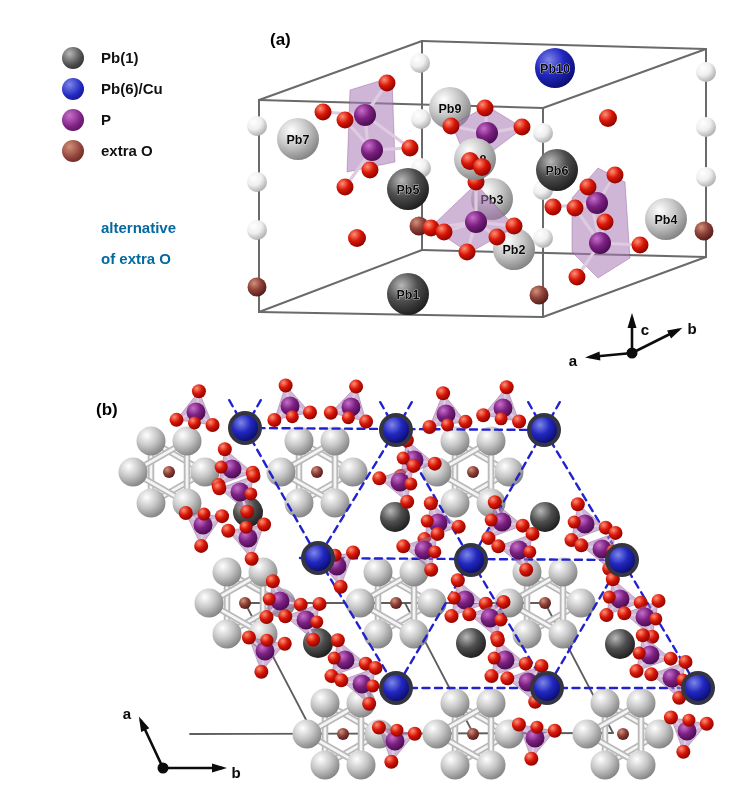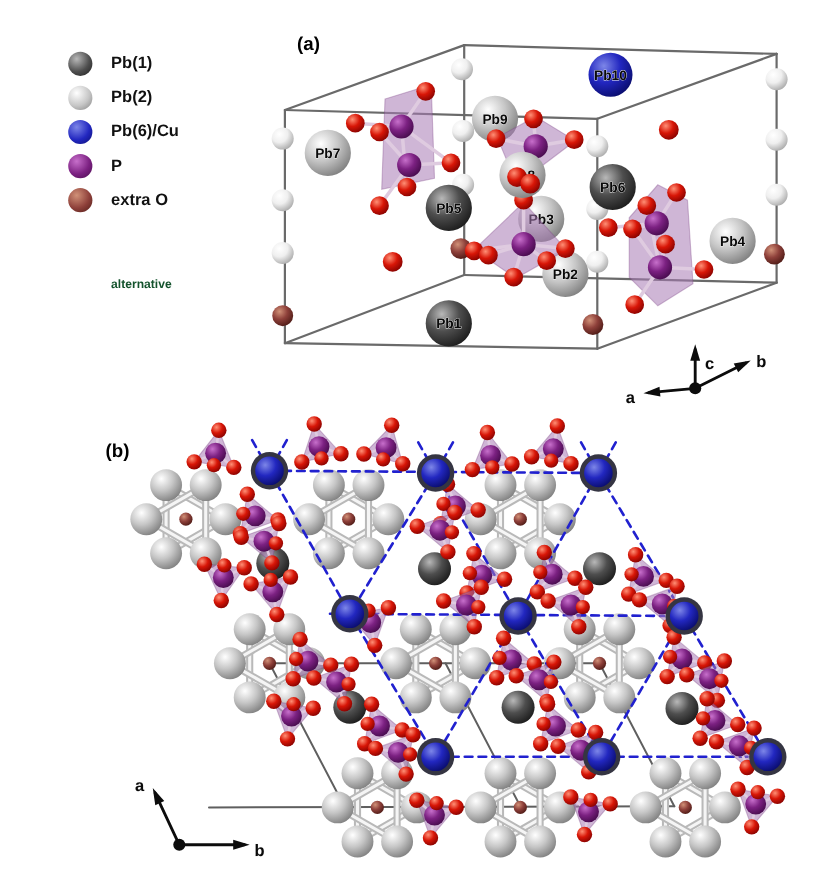--- a/index.html
+++ b/index.html
@@ -15,21 +15,21 @@
   .lbl{font-size:15px;font-weight:bold;color:#111;white-space:nowrap;text-align:right;}
   .lbl sub{font-size:10px;}
   .pb_dark{background:radial-gradient(circle at 35% 30%,#b8b8b8,#4e4e4e 55%,#1c1c1c);}
   .pb_light{background:radial-gradient(circle at 35% 30%,#ffffff,#c6c6c6 55%,#808080);}
   .cu_blue{background:radial-gradient(circle at 35% 30%,#7d86e8,#2227c0 55%,#0a0d6e);}
   .p_purple{background:radial-gradient(circle at 35% 30%,#c76fcb,#7c2182 55%,#470b4d);}
   .o_red{background:radial-gradient(circle at 35% 30%,#ff8f75,#d81607 55%,#870200);}
   .extra_o{background:radial-gradient(circle at 35% 30%,#d19178,#8e403a 55%,#4e1b16);}
   .alt_white{background:radial-gradient(circle at 35% 30%,#ffffff,#efefef 55%,#ababab);}
   .legend-alt{margin-top:46px;}
-  .alt-text{font-size:11px;font-weight:bold;color:#14532d;height:31px;display:flex;align-items:center;padding-left:39px;}
+  .alt-text{font-size:15px;font-weight:bold;color:#0369a1;height:31px;display:flex;align-items:center;padding-left:39px;}
 </style>
 </head>
 <body>
 
 <div id="stage">
   <svg id="fig" width="740" height="808" viewBox="0 0 740 808">
       <defs>
         <radialGradient id="g_pb_dark" cx="35%" cy="30%" r="75%">
           <stop offset="0%" stop-color="#b8b8b8"></stop>
           <stop offset="50%" stop-color="#4e4e4e"></stop>
@@ -753,32 +753,29 @@
 
   <div class="panel-label" id="label-a">(a)</div>
   <div class="panel-label" id="label-b">(b)</div>
 
   <div class="legend">
     <div class="legend-row">
       <span class="dot pb_dark"></span>
       <span class="lbl">Pb(1)</span>
     </div>
     <div class="legend-row">
-      <span class="dot pb_light"></span>
-      <span class="lbl">Pb(2)</span>
-    </div>
-    <div class="legend-row">
       <span class="dot cu_blue"></span>
       <span class="lbl">Pb(6)/Cu</span>
     </div>
     <div class="legend-row">
       <span class="dot p_purple"></span>
       <span class="lbl">P</span>
     </div>
     <div class="legend-row">
       <span class="dot extra_o"></span>
       <span class="lbl">extra O</span>
     </div>
     <div class="legend-alt">
       <div class="alt-text">alternative</div>
+      <div class="alt-text">of extra O</div>
     </div>
   </div>
 </div>
 
 </body></html>

